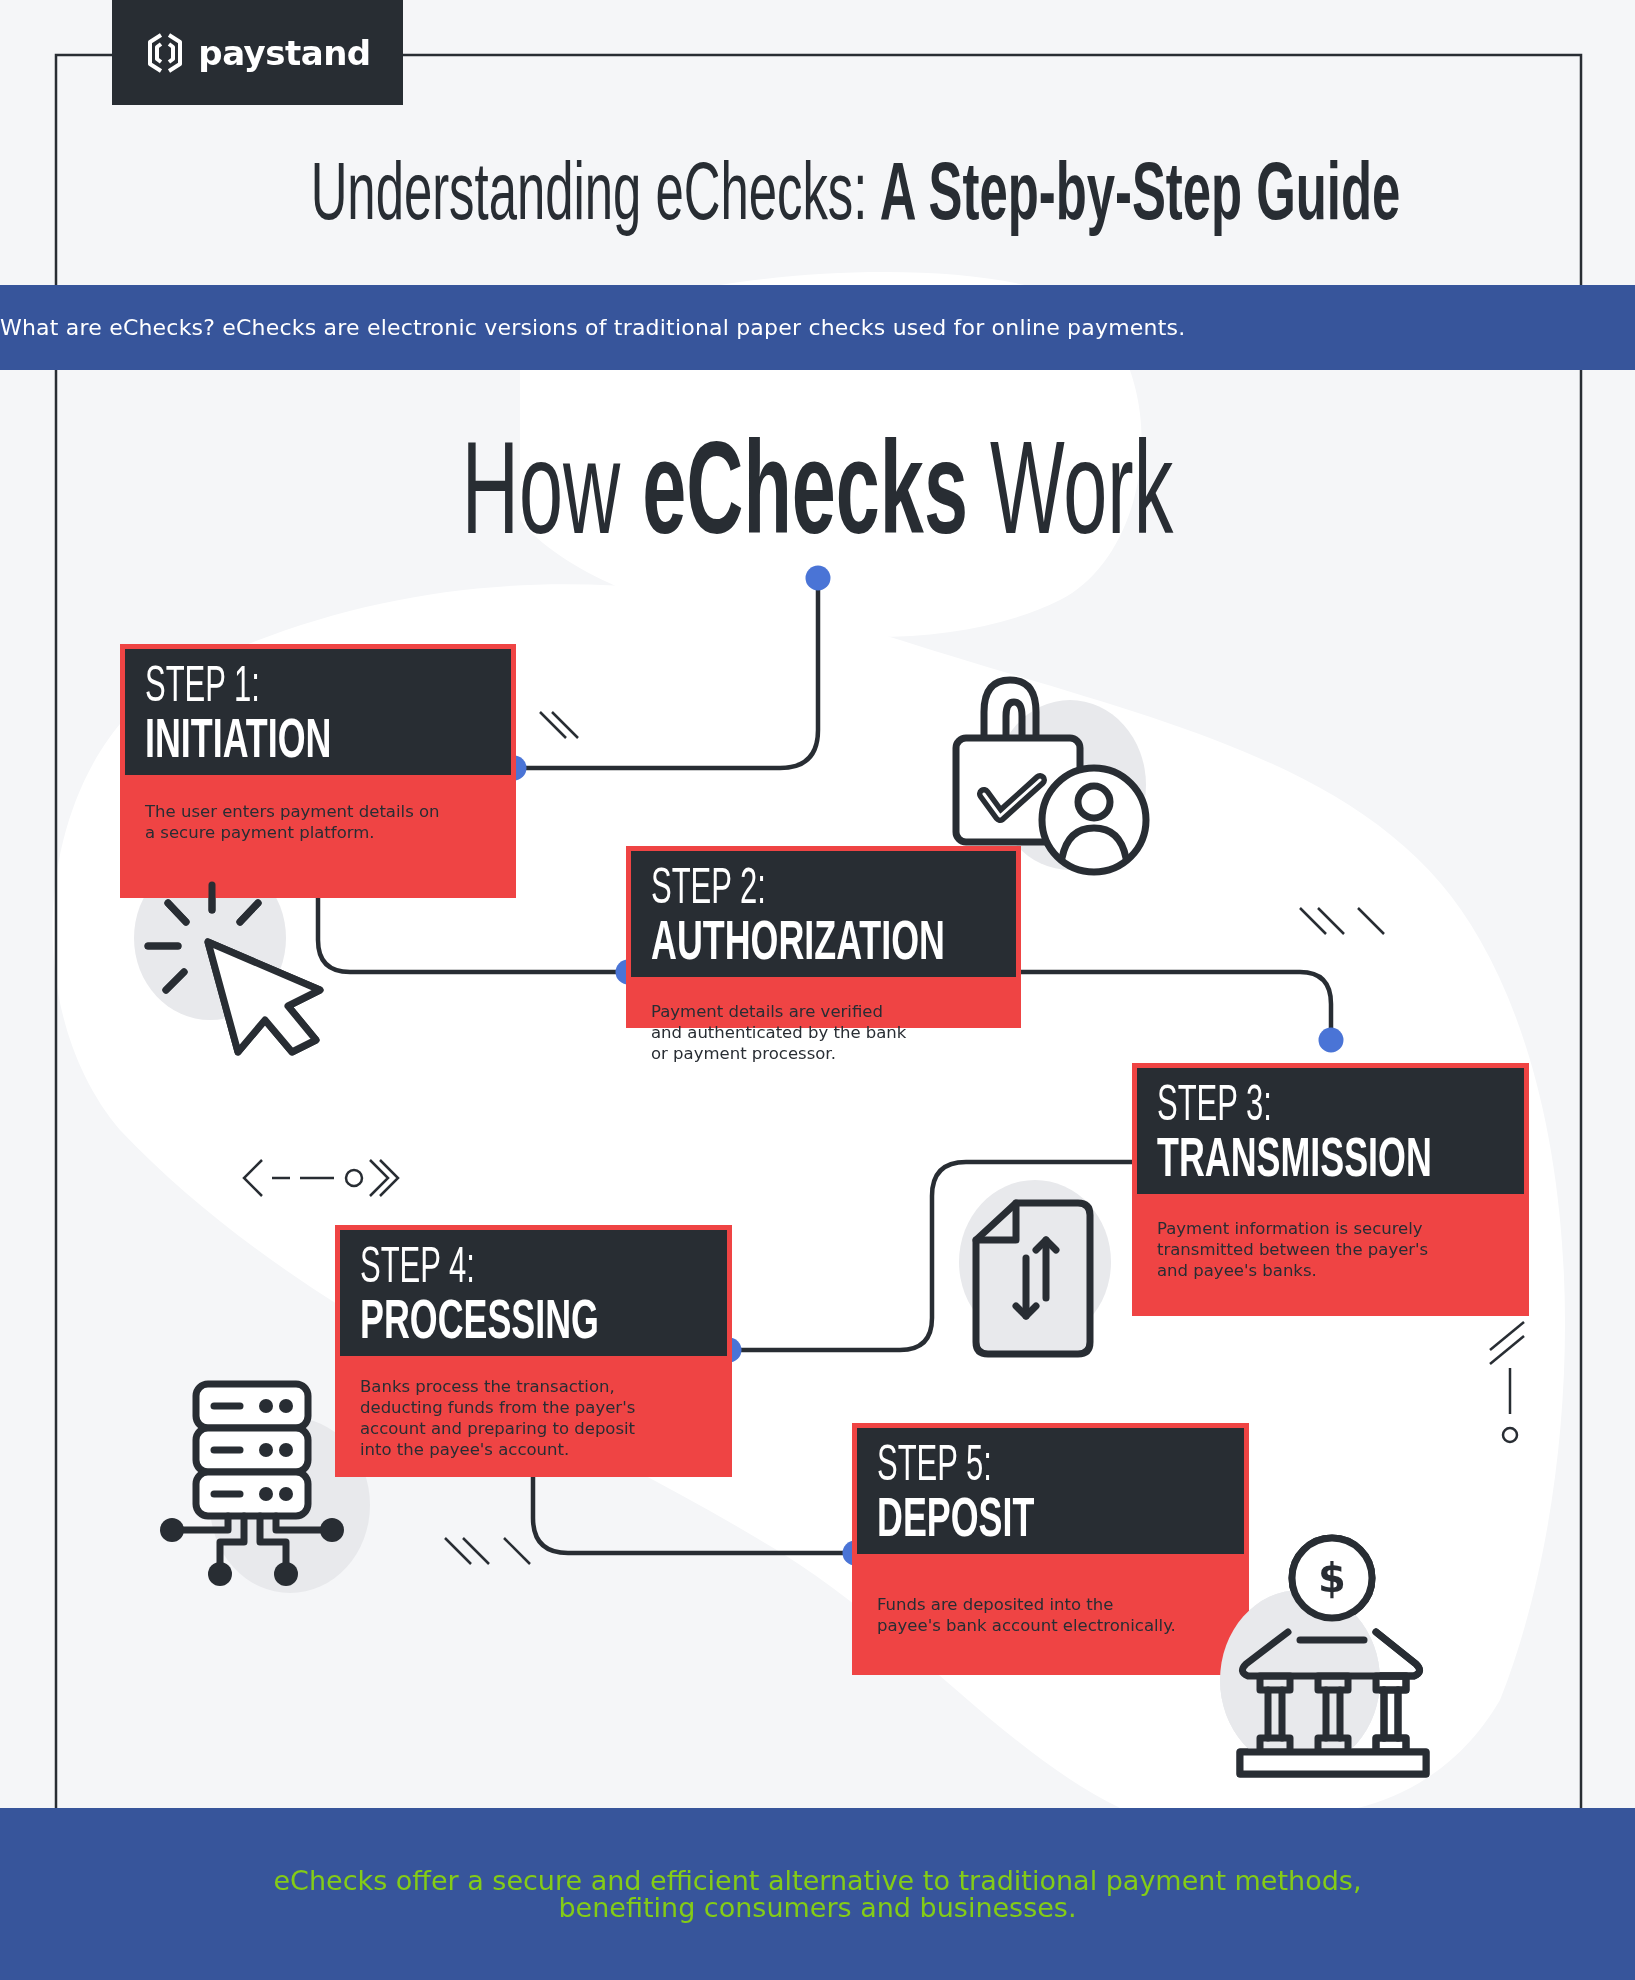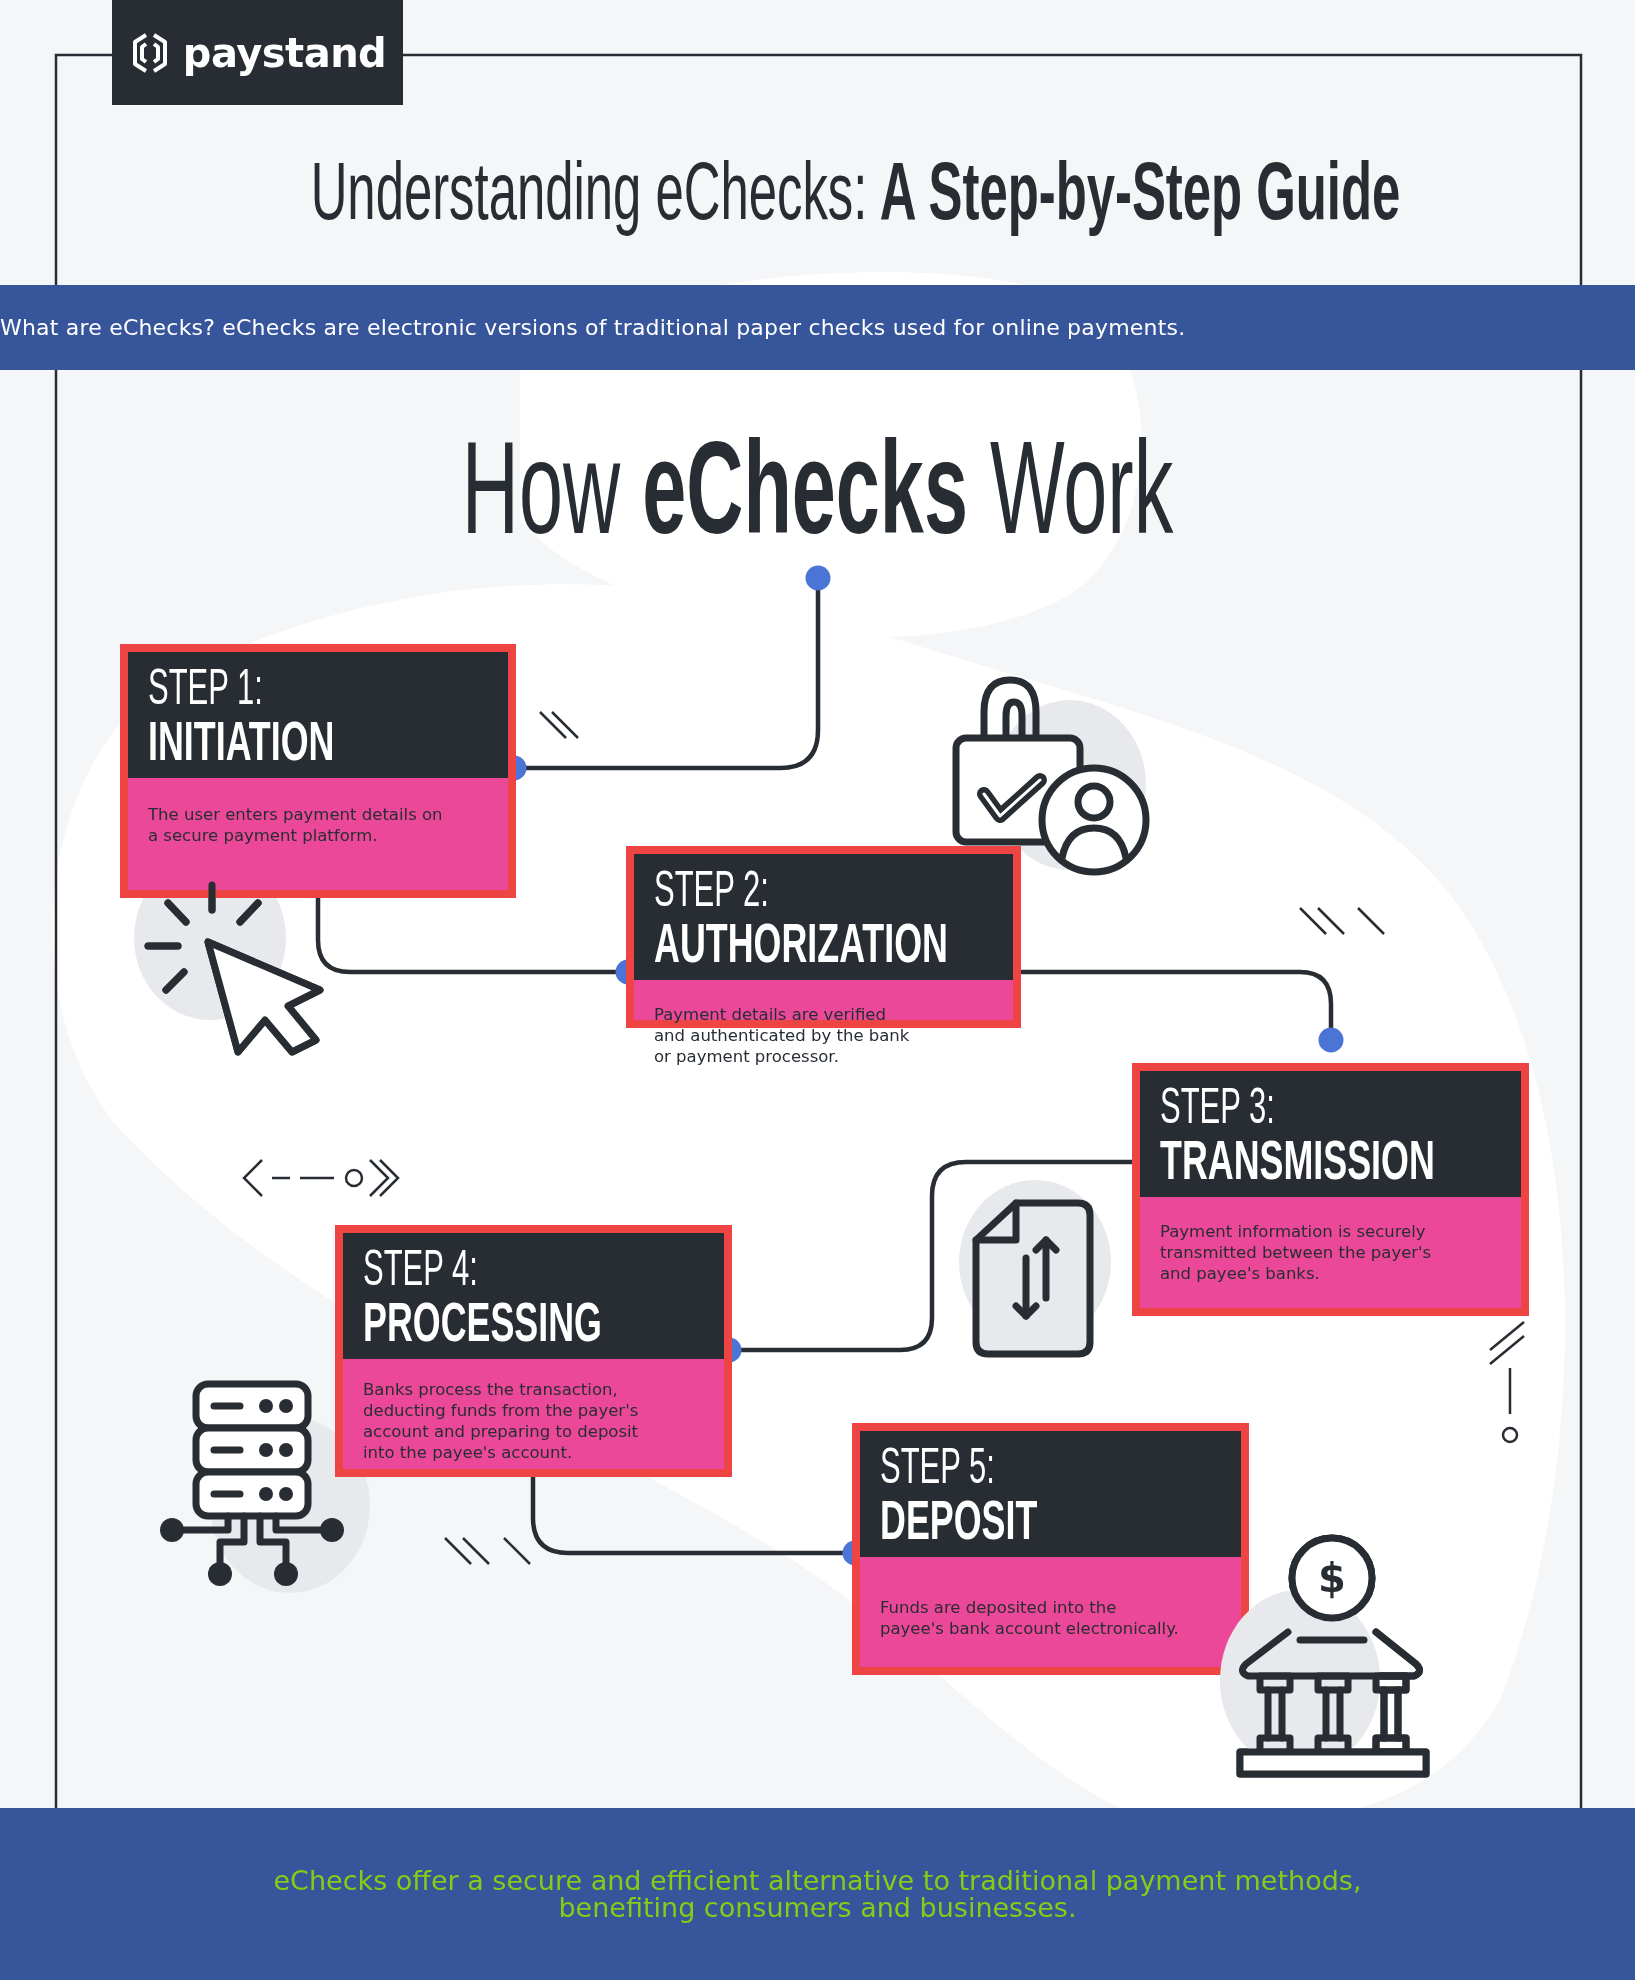--- a/index.html
+++ b/index.html
@@ -1,29 +1,29 @@
 <!DOCTYPE html>
 <html><head>
 <meta charset="utf-8">
 <style>
   * { box-sizing: border-box; margin: 0; padding: 0; }
   body { width: 1635px; height: 1980px; background: #f5f6f8; position: relative; overflow: hidden; font-family: "Liberation Sans", sans-serif; color: #282d33; }
   .bg-svg { position: absolute; left: 0; top: 0; width: 1635px; height: 1980px; }
   .abs { position: absolute; }
   .logo-box { left: 112px; top: 0; width: 291px; height: 105px; background: #282d33; display: flex; align-items: center; justify-content: center; gap: 12px; }
-  .logo-text { color: #fff; font-family: "DejaVu Sans", sans-serif; font-weight: bold; font-size: 40px; letter-spacing: -0.5px; }
+  .logo-text { color: #fff; font-family: "DejaVu Sans", sans-serif; font-weight: bold; font-size: 34px; letter-spacing: -0.5px; }
   .main-title { left: 0; width: 1635px; top: 150px; text-align: center; font-size: 82px; white-space: nowrap; font-family: "Liberation Sans Narrow", "Liberation Sans", sans-serif; transform: scaleX(0.62); transform-origin: center; line-height: 1; }
   .main-title .light { font-weight: normal; }
   .main-title .bold { font-weight: bold; }
   .band-top { left: 0; top: 285px; width: 1635px; height: 85px; background: #37559b; display: flex; align-items: center; justify-content: flex-start; }
   .band-top span { color: #fff; font-size: 22px; font-family: "DejaVu Sans", sans-serif; font-weight: normal; letter-spacing: 0.2px; }
   .how-title { left: 0; width: 1635px; top: 422px; text-align: center; font-size: 132px; line-height: 1; white-space: nowrap; transform: scaleX(0.6); transform-origin: center; }
   .how-title .light { font-weight: normal; }
   .how-title .bold { font-weight: bold; }
-  .step { position: absolute; border: 8px solid #ef4444; background: #ec4899; }
+  .step { position: absolute; border: 5px solid #ef4444; background: #ef4444; }
   .step-head { background: #282d33; color: #fff; padding: 10px 0 0 20px; }
   .step-num { font-size: 50px; line-height: 1; display: block; transform: scaleX(0.62); transform-origin: left; white-space: nowrap; font-weight: normal; }
   .step-name { font-size: 56px; line-height: 1.05; display: block; transform: scaleX(0.64); transform-origin: left; white-space: nowrap; font-weight: bold; }
   .step-desc { padding: 26px 20px 0 20px; font-family: "DejaVu Sans", sans-serif; font-size: 16.5px; line-height: 21px; color: #282d33; }
   .band-bottom { left: 0; top: 1808px; width: 1635px; height: 172px; background: #37559b; display: flex; align-items: center; justify-content: center; text-align: center; }
   .band-bottom span { color: #84cc16; font-size: 27px; font-family: "DejaVu Sans", sans-serif; line-height: 27px; display: block; white-space: pre-line; }
 </style>
 </head>
 <body>
 

